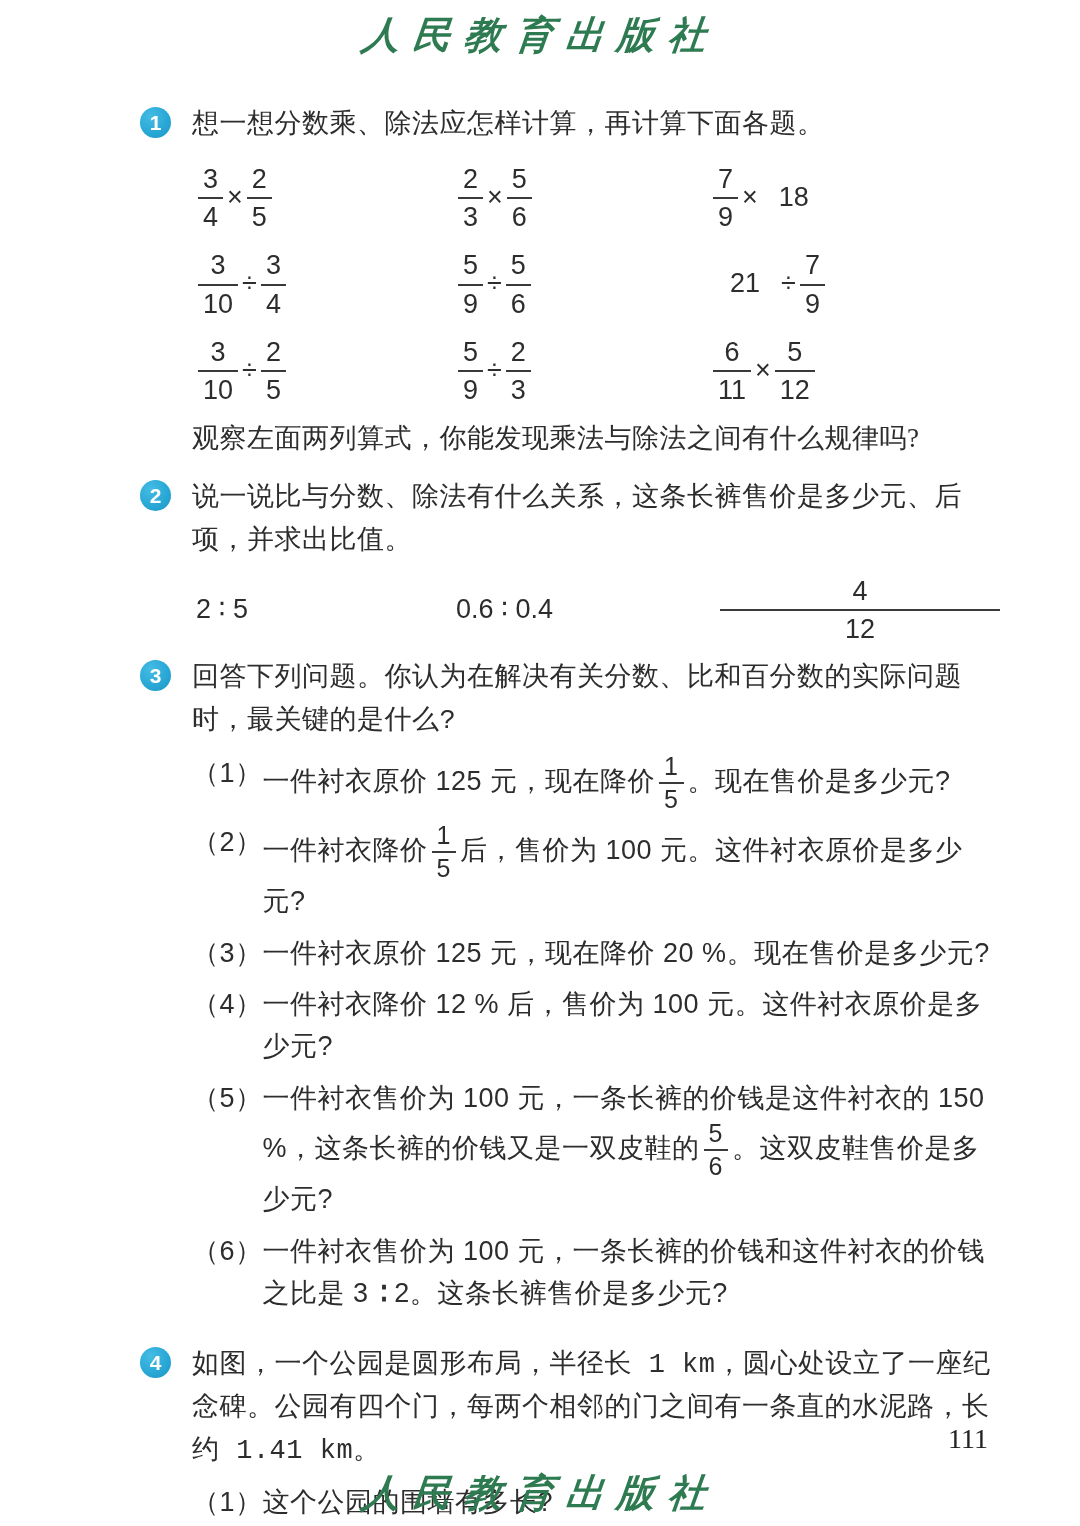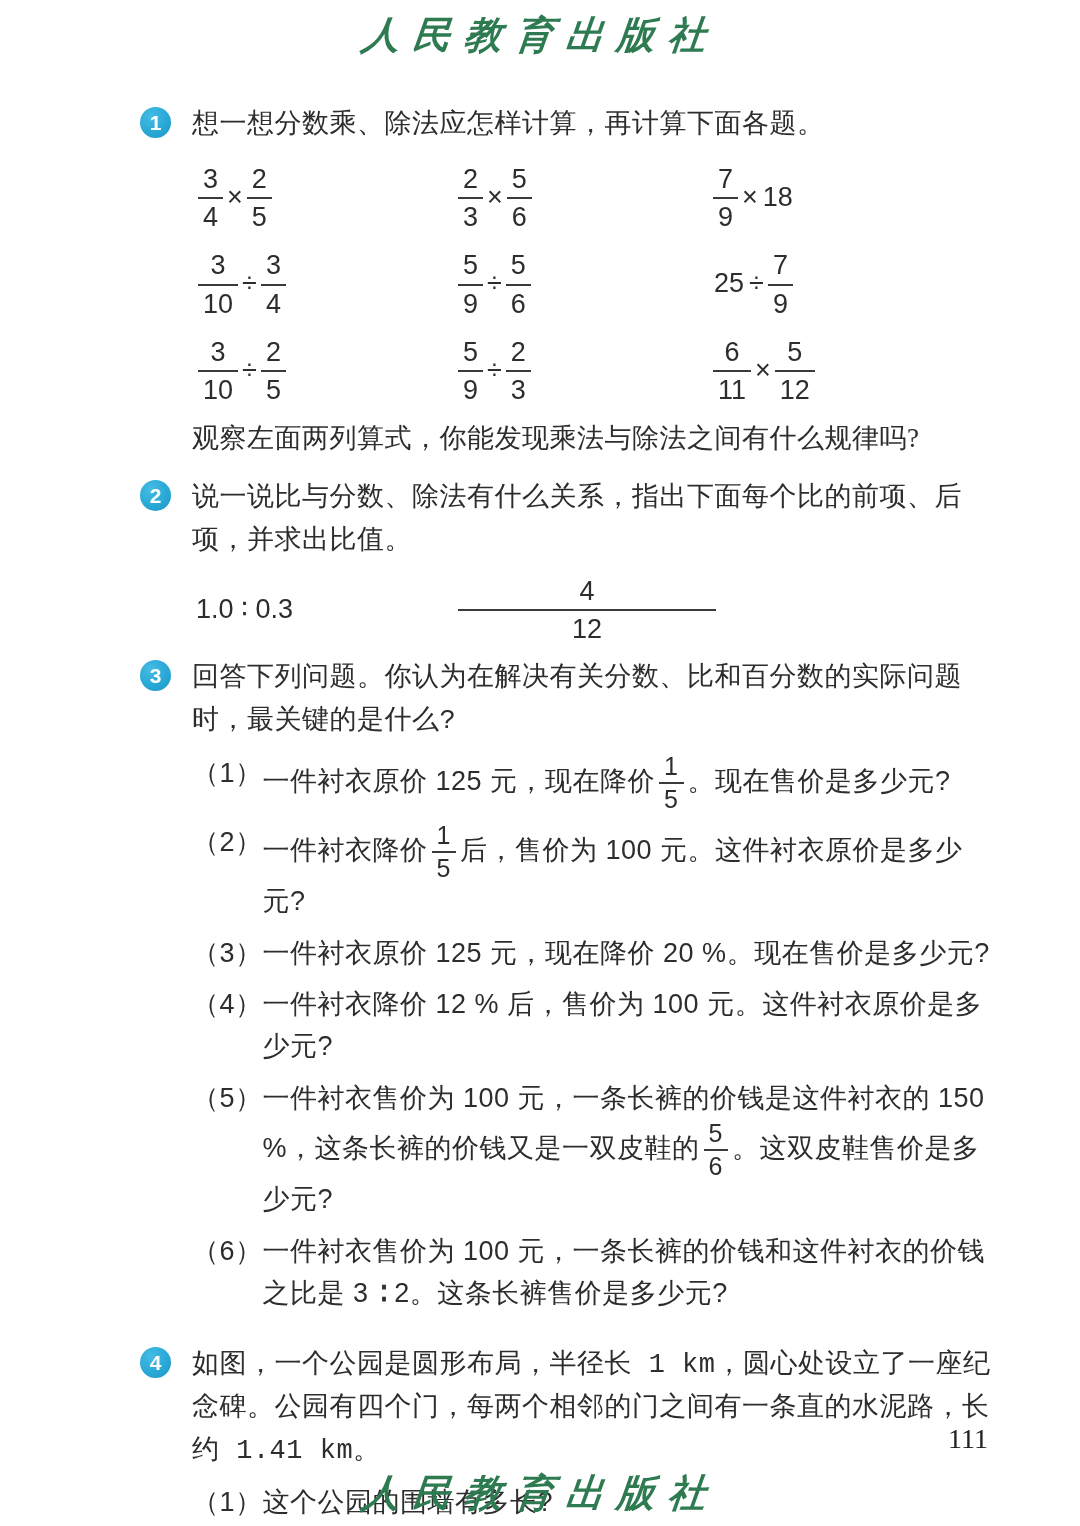--- a/index.html
+++ b/index.html
@@ -39,21 +39,21 @@
   
   .ex-grid {
     display:grid; grid-template-columns:260px 255px auto;
     row-gap:18px; margin:16px 0 12px 4px;
   }
   .expr { display:inline-flex; align-items:center; font-size:27px; justify-self:start; }
   .frac { display:inline-block; text-align:center; line-height:1.05; margin:0 2px; vertical-align:middle; }
   .frac .num { display:block; padding:2px 5px 4px; border-bottom:2px solid #3a3a3a; }
   .frac .den { display:block; padding:4px 5px 0; }
   .op { margin:0 2px; }
-  .int { margin:0 3px; }
+  .int { margin:0 19px; }
   .note { font-size:27px; line-height:1.58; margin:8px 0 2px; letter-spacing:0.5px;font-family:Liberation Serif, serif; }
   
   .ratio-row {
     display:grid; grid-template-columns:260px 262px auto;
     align-items:center; margin:12px 0 8px 4px; font-size:27px;
   }
   
   .q-items { margin-top:10px; }
   .q-item { display:flex; font-size:27px; line-height:1.55; letter-spacing:0.5px; margin-bottom:10px; }
   .q-item .lbl { flex:0 0 auto; white-space:nowrap; }
@@ -139,21 +139,21 @@
               <span class="num">5</span>
               <span class="den">9</span>
             </span>
           <span class="op">÷</span>
           <span class="frac">
               <span class="num">5</span>
               <span class="den">6</span>
             </span>
         </span>
         <span class="expr">
-          <span class="int">25</span>
+          <span class="int">21</span>
           <span class="op">÷</span>
           <span class="frac">
               <span class="num">7</span>
               <span class="den">9</span>
             </span>
         </span>
 
         <span class="expr">
           <span class="frac">
               <span class="num">3</span>
@@ -187,23 +187,24 @@
               <span class="den">12</span>
             </span>
         </span>
       </div>
 
       <div class="note">观察左面两列算式，你能发现乘法与除法之间有什么规律吗?</div>
     </div>
 
     <div class="question gap-b">
       <span class="badge">2</span>
-      <div class="prompt">说一说比与分数、除法有什么关系，指出下面每个比的前项、后项，并求出比值。</div>
+      <div class="prompt">说一说比与分数、除法有什么关系，这条长裤售价是多少元、后项，并求出比值。</div>
       <div class="ratio-row">
-        <span>1.0 ∶ 0.3</span>
+        <span>2 ∶ 5</span>
+        <span>0.6 ∶ 0.4</span>
         <span class="frac">
             <span class="num">4</span>
             <span class="den">12</span>
           </span>
       </div>
     </div>
 
     <div class="question gap-c">
       <span class="badge">3</span>
       <div class="prompt">回答下列问题。你认为在解决有关分数、比和百分数的实际问题时，最关键的是什么?</div>

